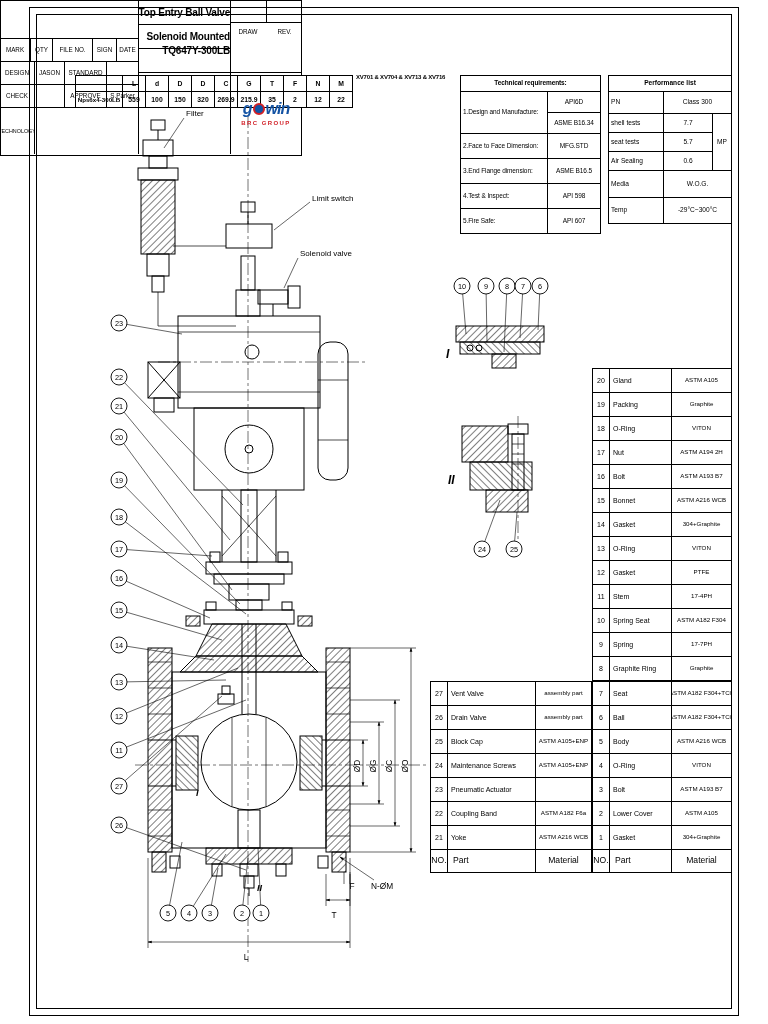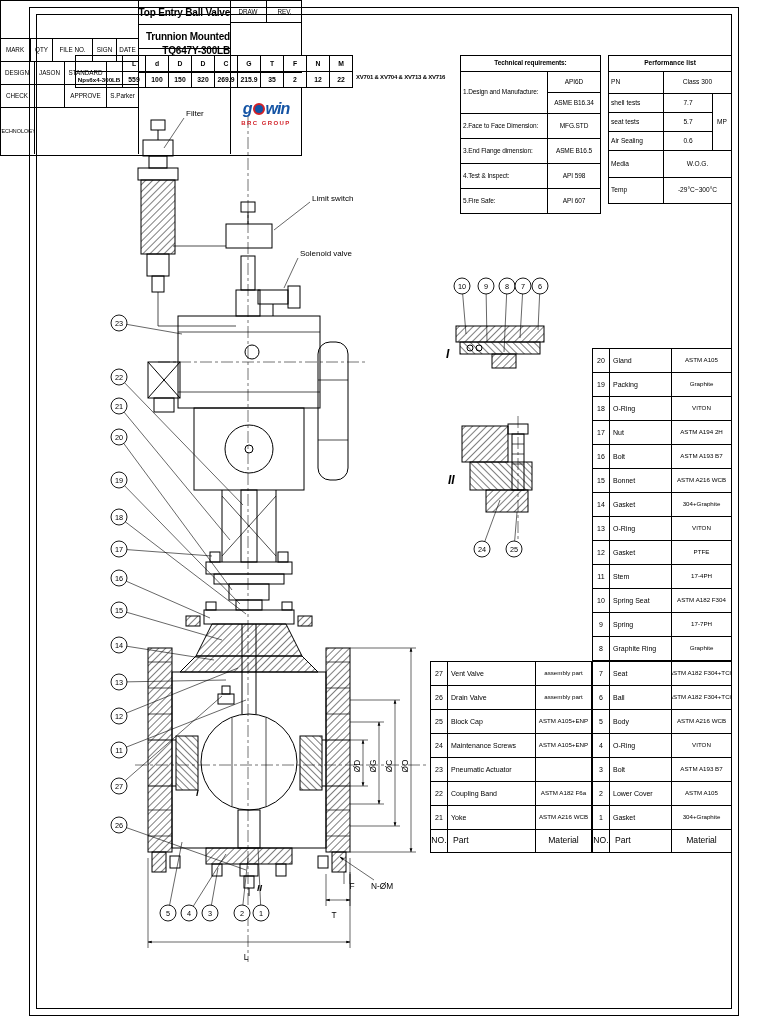--- a/index.html
+++ b/index.html
@@ -1,19 +1,19 @@
 <!DOCTYPE html>
 <html><head>
 <meta charset="utf-8">
 <style>
   *{margin:0;padding:0;box-sizing:border-box;}
   html,body{background:#fff;}
   .page{position:relative;width:768px;height:1024px;background:#fff;color:#000;
         font-family:"Liberation Sans",sans-serif;overflow:hidden;}
-  .abs{position:absolute;}
+  .abs{position:absolute;margin-top:20px;}
   .frame-outer{position:absolute;left:29px;top:7px;width:710px;height:1009px;border:1.3px solid #000;}
   .frame-inner{position:absolute;left:36px;top:14px;width:696px;height:995px;border:1.1px solid #000;}
 
   
   .grid{display:grid;gap:1px;background:#000;border:1px solid #000;}
   .grid .c{background:#fff;display:flex;align-items:center;justify-content:center;
            font-size:7px;line-height:1.05;white-space:nowrap;overflow:hidden;}
   .grid .c.l{justify-content:flex-start;padding-left:2px;}
   .prow{display:contents;}
 
@@ -720,21 +720,21 @@
       <div class="tc"></div>
       <div class="tc">APPROVE</div>
       <div class="tc">S.Parker</div>
     </div>
     <div class="tbrow" style="top:107px;height:47px;grid-template-columns:34px 104px;">
       <div class="tc" style="font-size:5.4px;">TECHNOLOGY</div>
       <div class="tc"></div>
     </div>
 
     <div class="ttl" style="top:2px;">Top Entry Ball Valve</div>
-    <div class="ttl" style="top:26px;">Trunnion Mounted</div>
+    <div class="ttl" style="top:26px;">Solenoid Mounted</div>
     <div class="ttl" style="top:40px;">TQ647Y-300LB</div>
     <div class="tc abs" style="left:230px;top:0;width:36px;height:22px;">DRAW</div>
     <div class="tc abs" style="left:267px;top:0;width:35px;height:22px;">REV.</div>
 
     <div id="logo" style="--blue: #1353a4; --red: #d22027;">
       <div class="lrow">
         <span class="lgt">g</span>
         <span class="globe"></span>
         <span class="lgt">win</span>
       </div>

